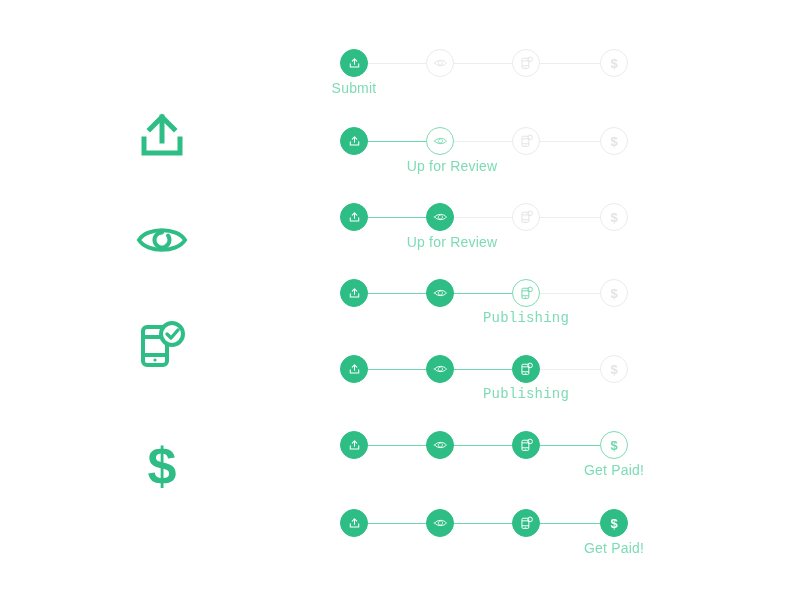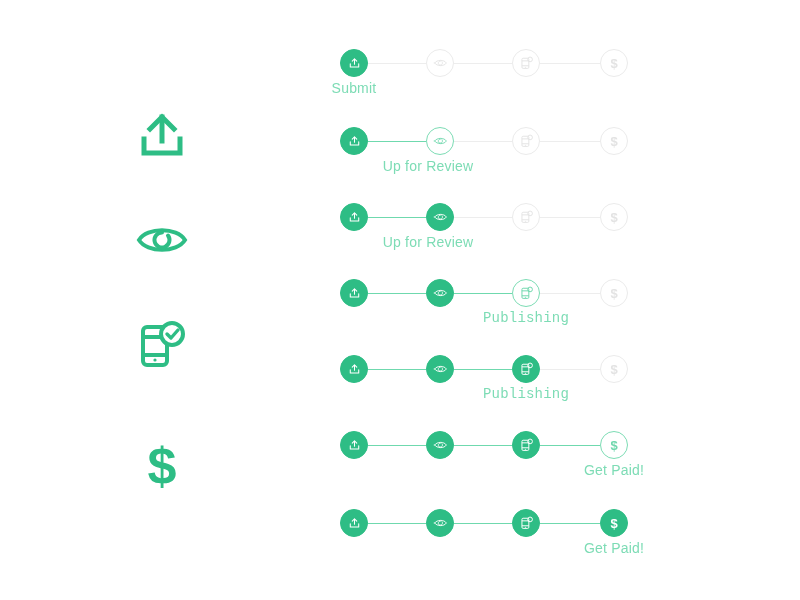--- a/index.html
+++ b/index.html
@@ -128,21 +128,21 @@
     top: 44px;
     font-size: 14px;
     letter-spacing: 0.2px;
     color: #7ddcb5;
     white-space: nowrap;
     text-align: center;
     width: 120px;
   }
   
   .node-label.l1 { left: -46px; }
-  .node-label.l2 { left: 28px;  }
+  .node-label.l2 { left: 52px;  }
   .node-label.l3 { left: 126px; font-family: Liberation Mono, monospace; }
   .node-label.l4 { left: 214px; }
 </style>
 </head>
 <body>
 
 <div id="icon-showcase">
 
   <div class="showcase-icon" id="showcase-upload">
     <svg width="48" height="44" viewBox="0 0 48 44" fill="none" stroke="#2ebd85" stroke-width="5" stroke-linecap="square">

